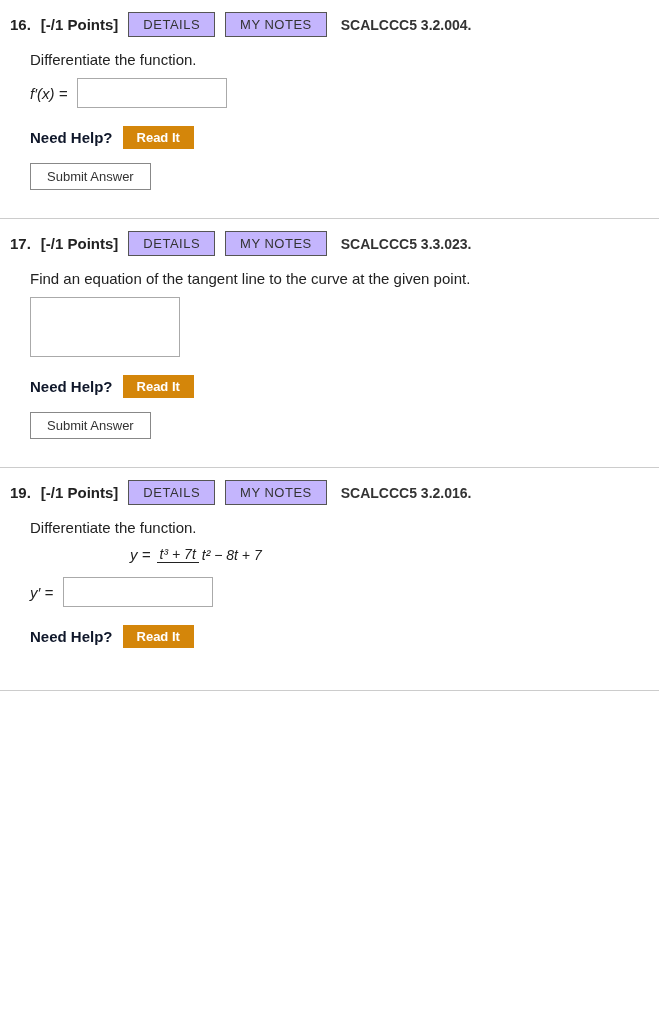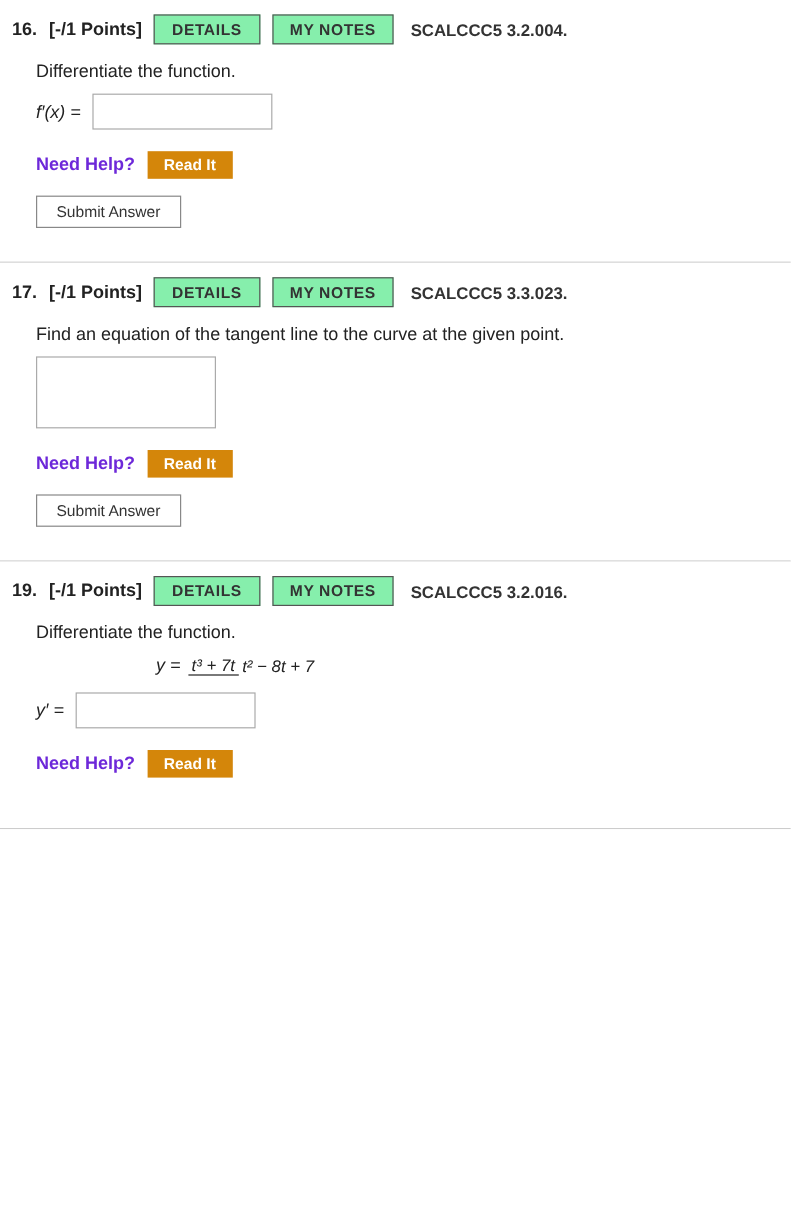--- a/index.html
+++ b/index.html
@@ -21,24 +21,24 @@
       padding: 12px 10px 10px 10px;
       background: #fff;
     }
     .problem-number {
       font-weight: bold;
       font-size: 15px;
       white-space: nowrap;
     }
     .btn-details, .btn-mynotes {
       border: 1.5px solid #555;
-      background: #86efac;
+      background: #c4b5fd;
       padding: 4px 14px;
       font-size: 13px;
-      font-weight: bold;
+      font-weight: normal;
       cursor: pointer;
       letter-spacing: 0.5px;
     }
     .btn-details { color: #333; }
     .btn-mynotes { color: #333; }
     .scalccc {
       font-size: 14px;
       color: #333;
       font-weight: bold;
       margin-left: 4px;
@@ -86,21 +86,21 @@
       margin-bottom: 18px;
     }
     .need-help-row {
       display: flex;
       align-items: center;
       gap: 10px;
       margin-bottom: 14px;
     }
     .need-help-label {
       font-weight: bold;
-      color: #6d28d9;
+      color: #0f172a;
       font-size: 15px;
     }
     .btn-readit {
       background: #d4860a;
       color: #fff;
       border: none;
       padding: 4px 14px;
       font-size: 13px;
       font-weight: bold;
       cursor: pointer;

